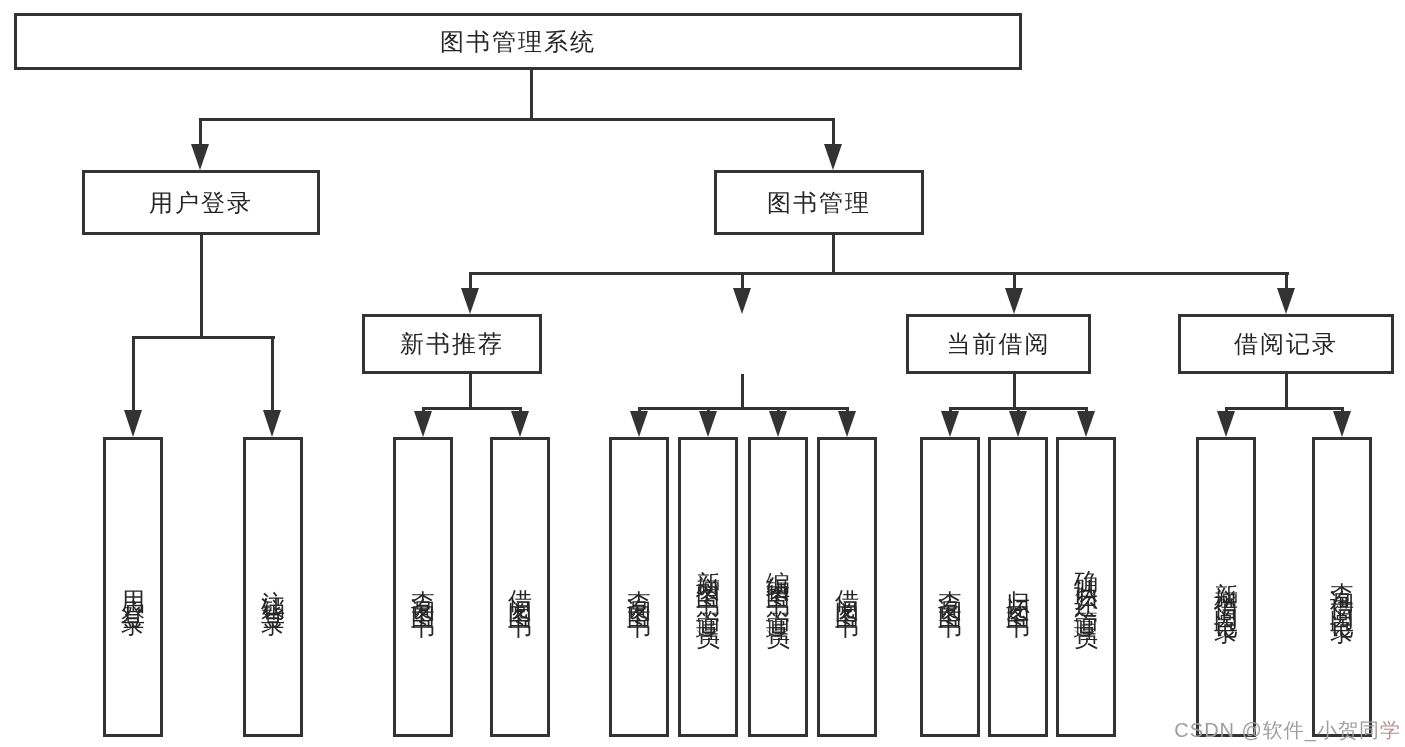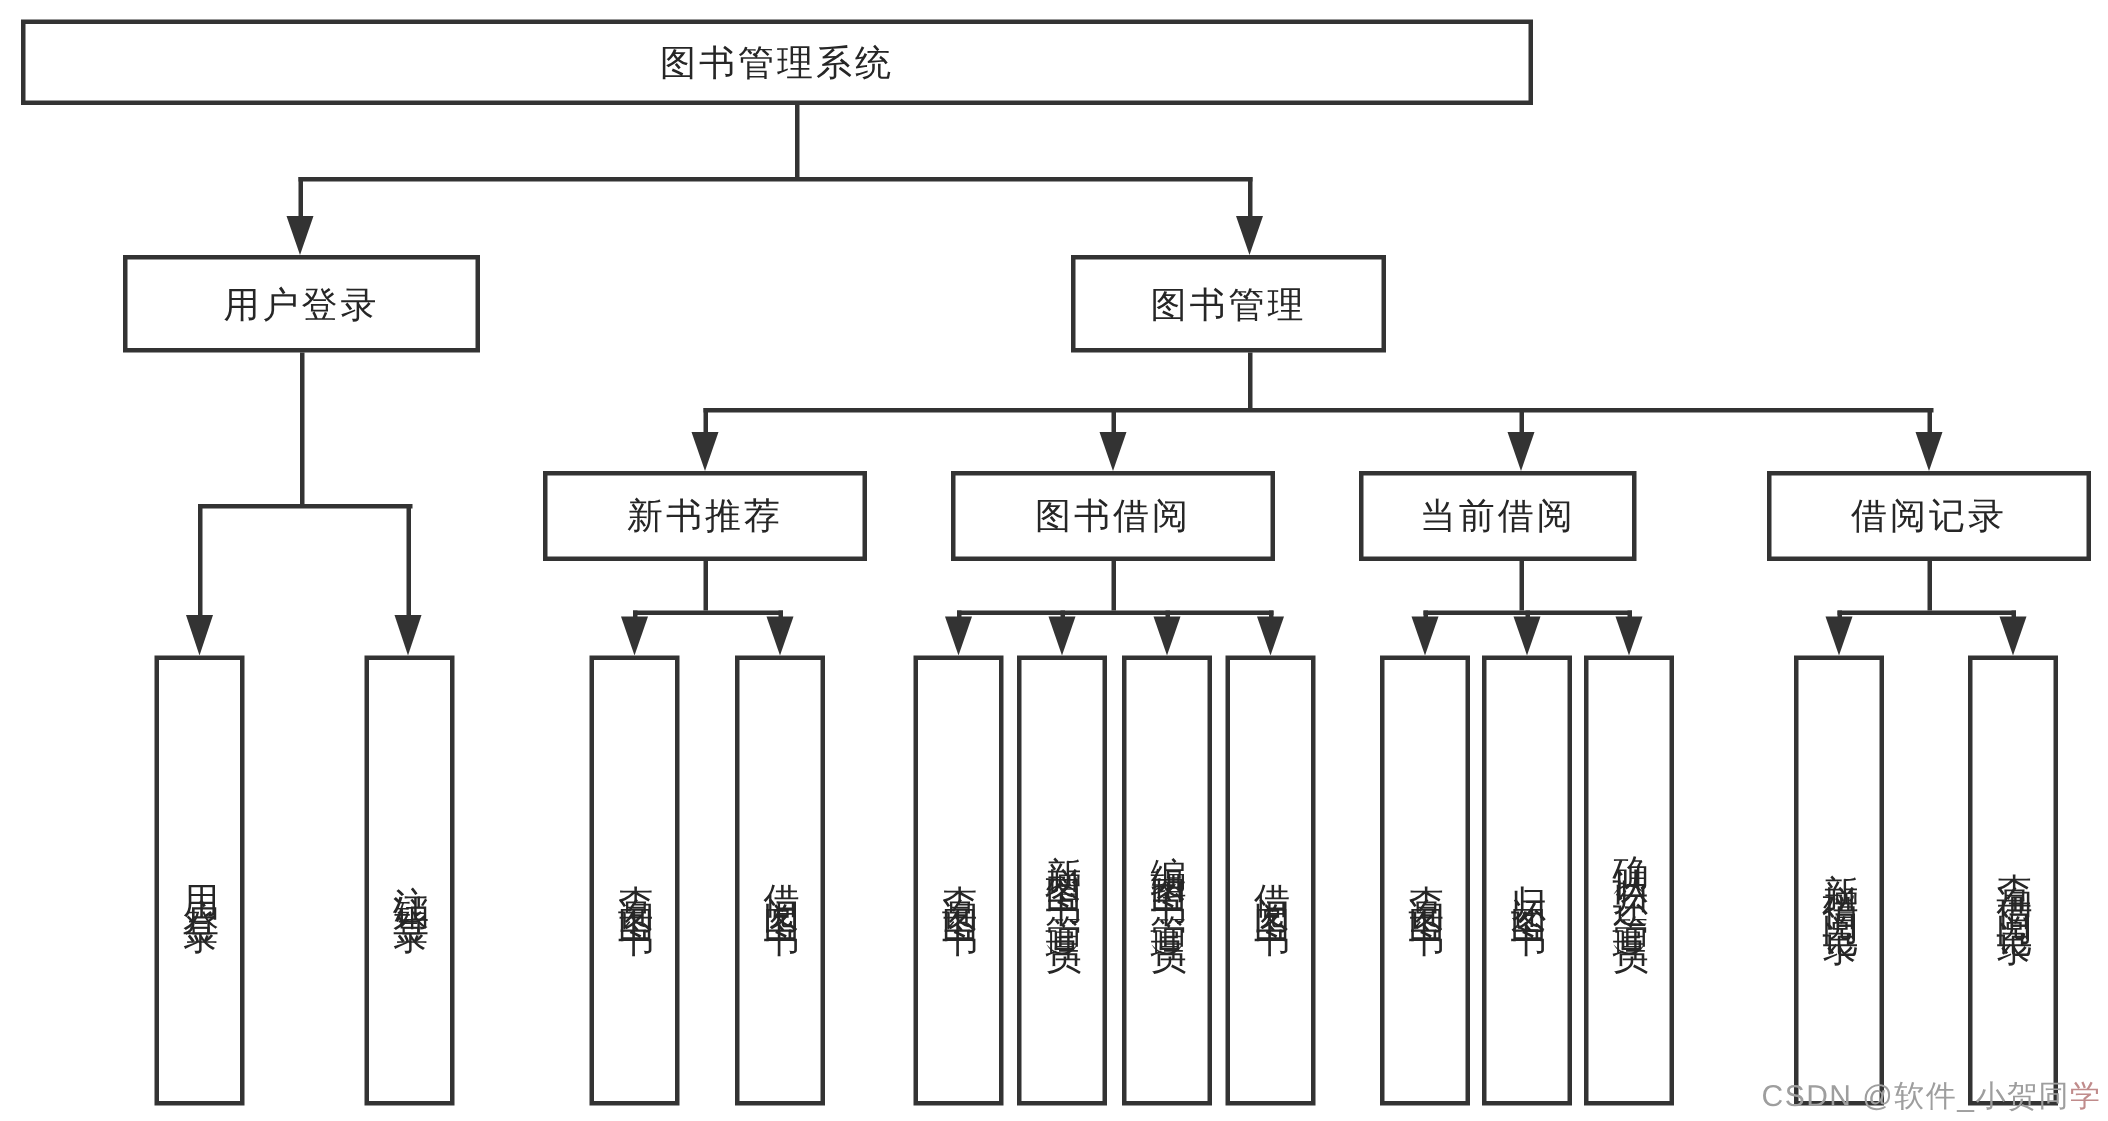--- a/index.html
+++ b/index.html
@@ -62,25 +62,22 @@
   <div class="ln" style="left:469px;top:272px;width:820px;height:3px"></div>
   <div class="ln" style="left:469px;top:272px;width:3px;height:18px"></div>
   <div class="ah" style="left:461px;top:288px"></div>
   <div class="ln" style="left:741px;top:272px;width:3px;height:18px"></div>
   <div class="ah" style="left:733px;top:288px"></div>
   <div class="ln" style="left:1013px;top:272px;width:3px;height:18px"></div>
   <div class="ah" style="left:1005px;top:288px"></div>
   <div class="ln" style="left:1285px;top:272px;width:3px;height:18px"></div>
   <div class="ah" style="left:1277px;top:288px"></div>
 
-  <div class="box" style="left:362px;top:314px;width:216px;height:60px">
+  <div class="box" style="left:362px;top:314px;width:180px;height:60px">
     <span class="lbl">新书推荐</span>
-  </div>
-  <div class="box" style="left:634px;top:314px;width:216px;height:60px">
-    <span class="lbl">图书借阅</span>
   </div>
   <div class="box" style="left:906px;top:314px;width:185px;height:60px">
     <span class="lbl">当前借阅</span>
   </div>
   <div class="box" style="left:1178px;top:314px;width:216px;height:60px">
     <span class="lbl">借阅记录</span>
   </div>
 
   <div class="ln" style="left:469px;top:374px;width:3px;height:33px"></div>
   <div class="ln" style="left:422px;top:407px;width:100px;height:3px"></div>

